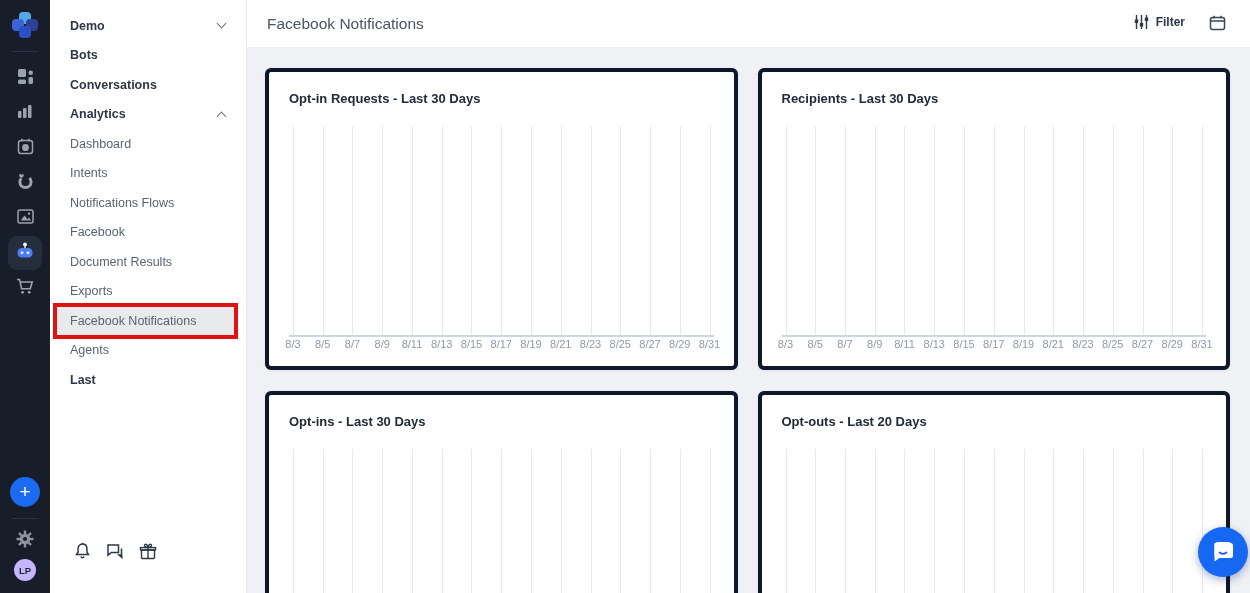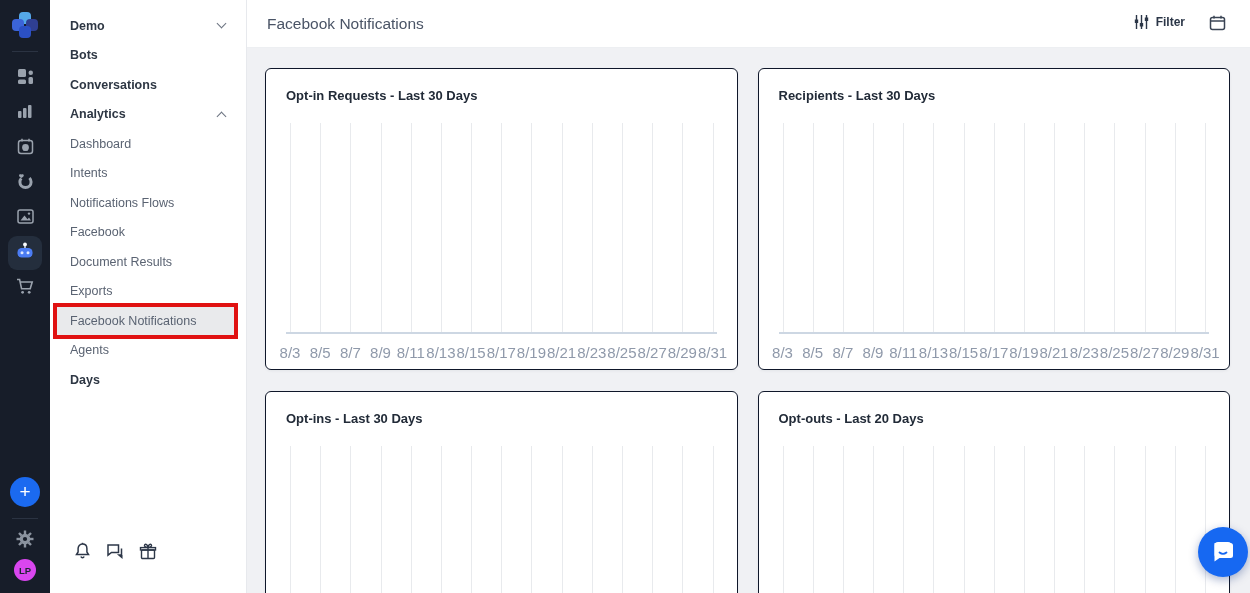--- a/index.html
+++ b/index.html
@@ -20,21 +20,21 @@
   .rail-btn { width:50px; height:35px; display:flex; align-items:center; justify-content:center;
               background:transparent; border:none; cursor:pointer; flex:0 0 auto; }
   .rail-btn.first { margin-top:8px; }
   .rail-btn .active-bg { width:34px; height:34px; border-radius:9px; background:#242e3d;
               display:flex; align-items:center; justify-content:center; }
   .rail-bottom { margin-top:auto; display:flex; flex-direction:column; align-items:center; }
   .plus-btn { width:30px; height:30px; border-radius:50%; background:#1b6af0; border:none; cursor:pointer;
               color:#fff; font-size:19px; line-height:28px; font-weight:400; margin-bottom:11px; }
   .rail-bottom .rail-divider { margin-bottom:11px; }
   .gear-btn { background:none; border:none; cursor:pointer; margin-bottom:11px; height:18px; }
-  .avatar { width:22px; height:22px; border-radius:50%; background:#d946ef; color:#1d2533;
+  .avatar { width:22px; height:22px; border-radius:50%; background:#c4b5fd; color:#1d2533;
             font-size:9.5px; font-weight:700; display:flex; align-items:center; justify-content:center; cursor:pointer; }
 
   
   .sidebar { position:absolute; left:50px; top:0; width:197px; height:593px; background:#fff;
              border-right:1px solid #e7e9ed; z-index:4; }
   .sb-head { height:48px; display:flex; align-items:center; justify-content:space-between; padding:0 20px; }
   .sb-workspace { font-size:10.5px; font-weight:700; letter-spacing:.4px; color:#2b3442; }
   .collapse-btn { background:none; border:none; cursor:pointer; height:16px; }
   .nav-list { padding-top:11px; }
   .nav-item { position:relative; height:29.5px; display:flex; align-items:center; padding-left:20px;
@@ -54,27 +54,27 @@
   .main-header { height:48px; background:#fff; border-bottom:1px solid #edeff2;
                  display:flex; align-items:center; justify-content:space-between; padding:0 24px 0 20px; }
   .page-title { font-size:15.5px; font-weight:400; color:#4a5466; }
   .header-actions { display:flex; align-items:center; gap:24px; }
   .filter-btn { display:flex; align-items:flex-start; gap:7px; background:none; border:none; cursor:pointer;
                 font-family:"Liberation Sans",sans-serif; font-size:12px; font-weight:700; color:#2b3647; }
   .cal-btn { background:none; border:none; cursor:pointer; height:17px; }
 
   .content { height:545px; overflow:hidden; padding:20px 20px 0 18px; }
   .cards { display:grid; grid-template-columns:1fr 1fr; gap:21px 20px; grid-auto-rows:302px; }
-  .card { background:#fff; border:1px solid #0f172a; border-radius:6px; padding:19px 20px;
+  .card { background:#fff; border:4px solid #0f172a; border-radius:6px; padding:19px 20px;
           box-shadow:0 1px 3px rgba(20,30,50,.06); }
   .card-title { font-size:13px; font-weight:700; color:#222b38; }
   .plot { position:relative; margin-top:20px; height:211px; border-bottom:2px solid #cdd7e3; }
   .gridline { position:absolute; top:0; bottom:0; width:1px; background:#e8eaed; }
   .x-axis { position:relative; height:22px; }
-  .x-tick { position:absolute; top:10px; transform:translateX(-50%); font-size:15px; color:#8f99aa; white-space:nowrap; }
+  .x-tick { position:absolute; top:1px; transform:translateX(-50%); font-size:11px; color:#8f99aa; white-space:nowrap; }
 
   
   .chat-fab { position:absolute; right:2px; bottom:16px; width:50px; height:50px; border-radius:50%;
               background:#1668f2; border:none; cursor:pointer; z-index:10;
               display:flex; align-items:center; justify-content:center;
               box-shadow:0 3px 10px rgba(10,40,120,.35); }
 </style>
 </head>
 <body>
 
@@ -224,21 +224,21 @@
         <div class="nav-item">
           <span>Exports</span>
         </div>
         <div class="nav-item active">
           <span>Facebook Notifications</span>
         </div>
         <div class="nav-item">
           <span>Agents</span>
         </div>
         <div class="nav-item bold">
-          <span>Days</span>
+          <span>Last</span>
         </div>
       </div>
     <div class="sb-foot">
       <button>
         <span>
           <svg width="17" height="18" viewBox="0 0 17 18" fill="none" stroke="#2d3748" stroke-width="1.5">
             <path d="M8.5 2 C5.6 2 4.1 4.2 4.1 6.5 L4.1 10 L2.5 12.6 L14.5 12.6 L12.9 10 L12.9 6.5 C12.9 4.2 11.4 2 8.5 2 Z"></path>
             <line x1="8.5" y1="0.8" x2="8.5" y2="2"></line>
             <path d="M6.9 14.6 A1.7 1.7 0 0 0 10.1 14.6"></path>
           </svg>

